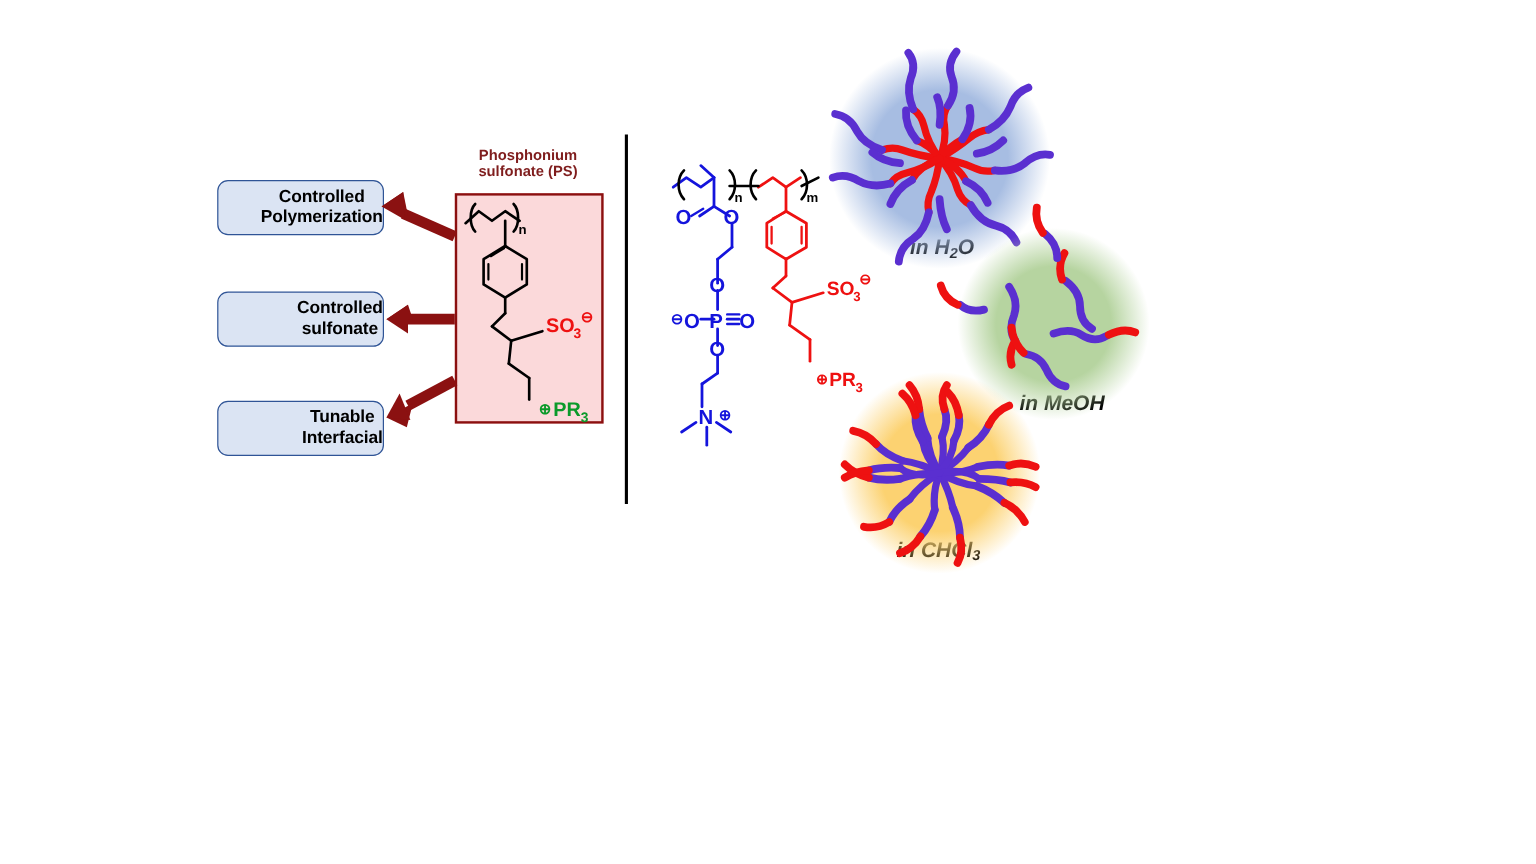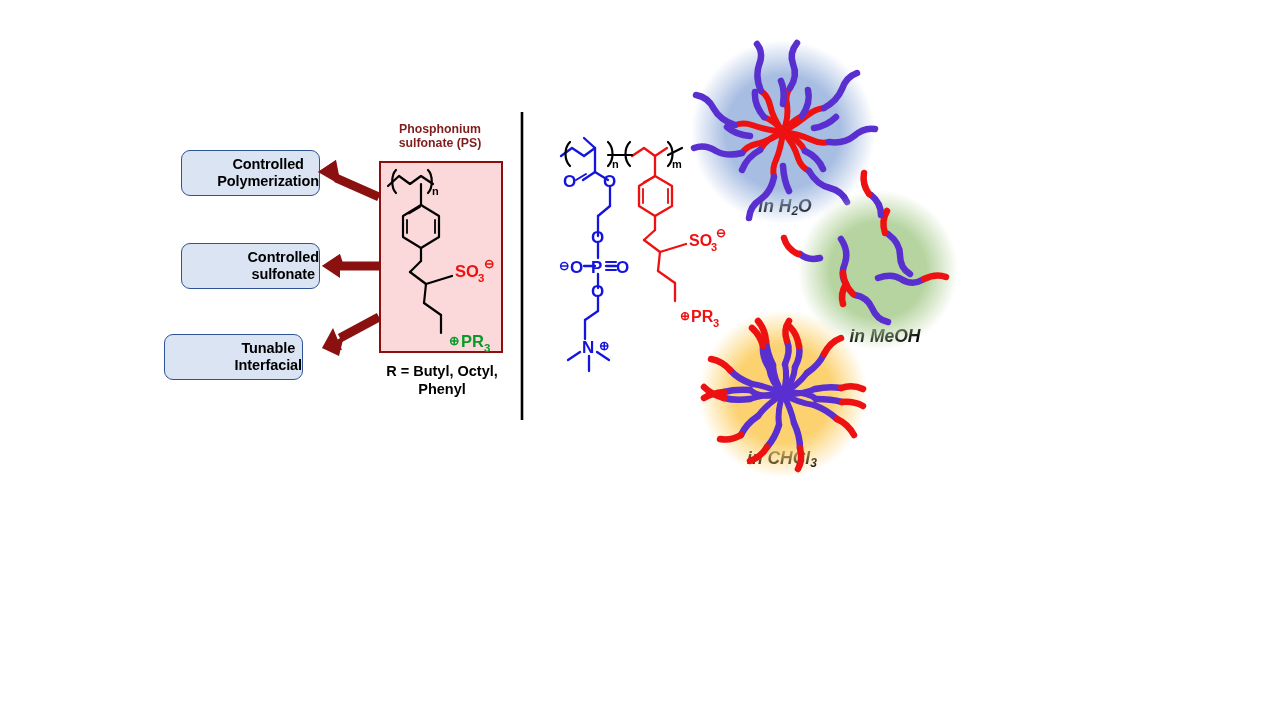--- a/index.html
+++ b/index.html
@@ -105,38 +105,34 @@
     </div>
   </div>
 
   <div class="feature-box" style="left:181px; top:243px; width:139px; height:46px;">
     <div>
       <span>Controlled</span>
       <span>sulfonate</span>
     </div>
   </div>
 
-  <div class="feature-box" style="left:164px; top:334px; width:139px; height:46px;">
+  <div class="feature-box" style="left:181px; top:334px; width:139px; height:46px;">
     <div>
       <span>Tunable</span>
       <span>Interfacial</span>
     </div>
   </div>
 
   <div class="caption-red" style="left:375px; top:122px; width:130px;">
     <span>Phosphonium</span><br>
     <span>sulfonate (PS)</span>
   </div>
 
   <div class="ps-box" style="left:379px; top:161px; width:124px; height:192px;"></div>
 
-  <div class="caption-black" style="left:372px; top:363px; width:140px;">
-    <span>R = Butyl, Octyl,</span><br>
-    <span>Phenyl</span>
-  </div>
 
 
   <div class="solvent-label" style="left:700px; top:196px; width:170px;">
     <span>in H</span><sub>2</sub><span>O</span>
   </div>
 
   <div class="solvent-label" style="left:800px; top:326px; width:170px;">
     <span>in MeOH</span><sub></sub><span></span>
   </div>
 

